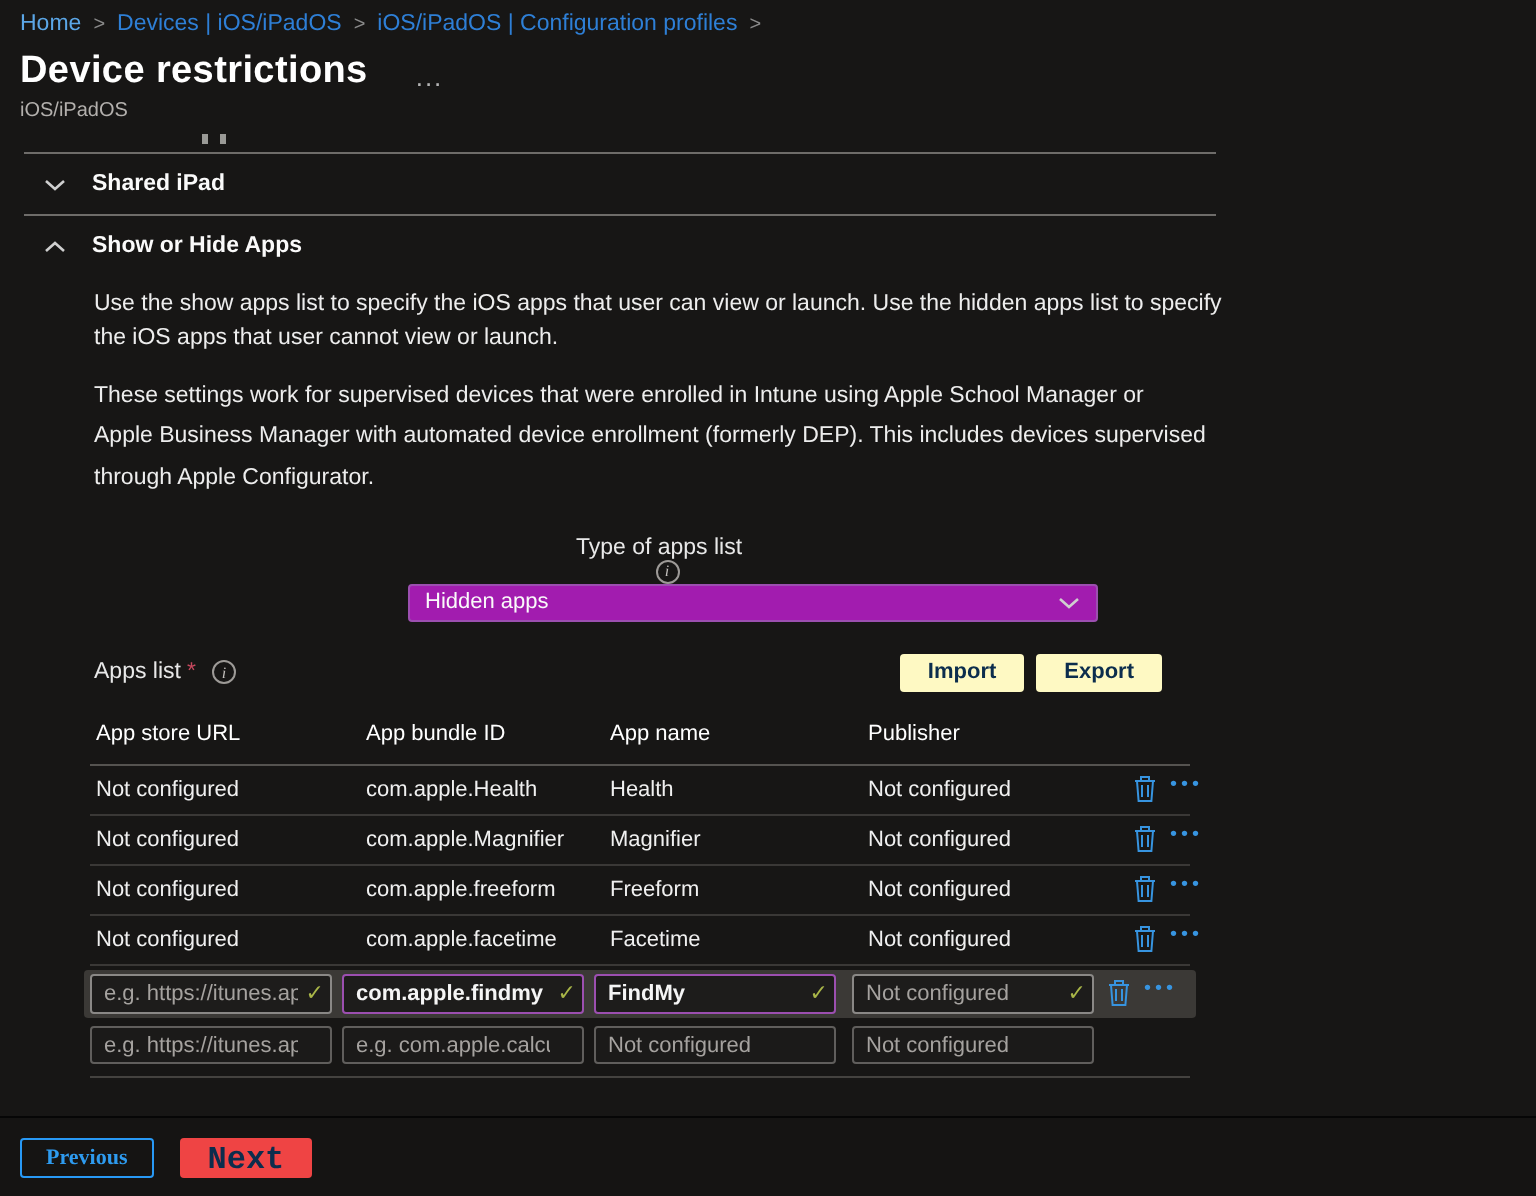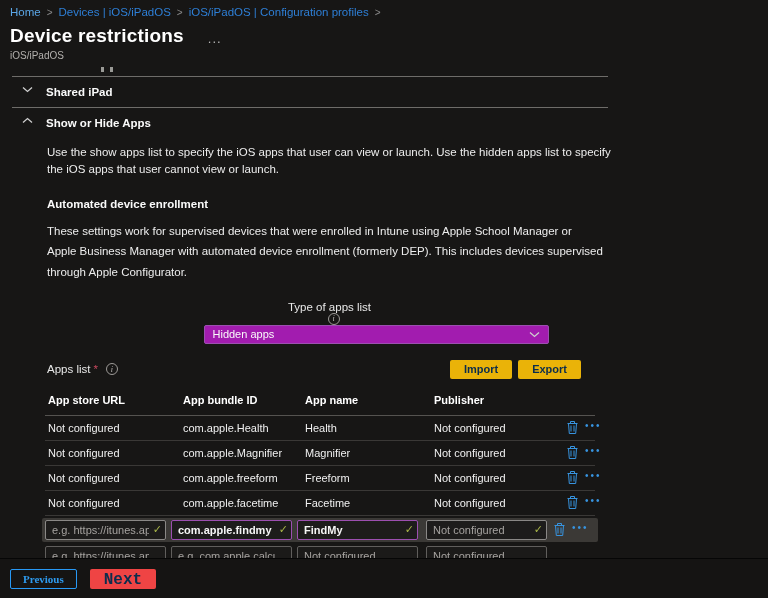--- a/index.html
+++ b/index.html
@@ -22,21 +22,21 @@
   .page-title { font-size:19px; font-weight:bold; color:#ffffff; letter-spacing:.2px; }
   .title-more { color:#b5b5b5; font-size:13px; margin-top:6px; letter-spacing:1px; cursor:pointer; }
   .subtitle { padding-left:10px; margin-top:3px; font-size:10px; color:#b3b0ad; }
   
   .frag { position:relative; height:10px; margin-top:5px; }
   .frag i { position:absolute; top:1px; width:3px; height:5px; background:#9a9a96; }
   .frag i.a { left:101px; } .frag i.b { left:110px; }
   .content { width:612px; }
   .divider { height:1px; background:#6e6c69; margin:0 4px 0 12px; }
   
-  .section-row { display:flex; gap:13px; padding:9px 0 9px 22px; cursor:pointer; }
+  .section-row { display:flex; align-items:center; gap:13px; padding:9px 0 9px 22px; cursor:pointer; }
   .section-label { font-weight:bold; font-size:11.5px; color:#fafafa; }
   .chev { display:inline-flex; }
   
   .para { margin:6px 0 0 47px; max-width:568px; line-height:1.45; color:#ededed; }
   .subheading { margin:21px 0 0 47px; font-weight:bold; color:#fafafa; }
   .para2 { margin:11px 0 0 47px; max-width:556px; line-height:1.75; color:#ededed; }
   
   .field-row { display:flex; align-items:center; margin:19px 0 0 47px;flex-direction:column; }
   .field-label { color:#e8e8e8; }
   .req { color:#c7485e; margin-left:3px; }
@@ -49,28 +49,28 @@
     margin-left:93px; width:345px; height:19px; background:#a21caf;
     border:1px solid #9c4fb0; border-radius:2px;
     display:flex; align-items:center; justify-content:space-between;
     padding:0 8px; cursor:pointer;
   }
   .dropdown-value { font-size:11px; color:#fafafa; }
   
   .apps-list-row { display:flex; align-items:center; margin:16px 0 0 47px; }
   .apps-btns { margin-left:auto; margin-right:31px; display:flex; gap:6px; }
   .btn-blue {
-    background:#eab308; color:#0c2d4d; border:none; font-weight:bold;
+    background:#fef9c3; color:#0c2d4d; border:none; font-weight:bold;
     font-size:11px; padding:3px 14px; height:19px; border-radius:2px; cursor:pointer;
     font-family:"Liberation Sans", sans-serif;
   }
   
   .apps-table { margin:13px 0 0 45px; width:550px; }
   .t-head, .t-row { display:grid; grid-template-columns:135px 122px 129px 123px 1fr; align-items:center; }
-  .t-head { font-weight:bold; font-size:11px; color:#ffffff; padding:2px 0 9px 3px; }
+  .t-head { font-weight:normal; font-size:11px; color:#ffffff; padding:2px 0 9px 3px; }
   .t-head > div { padding-right:6px; }
   .head-rule { height:1px; background:#555350; }
   .t-row { font-size:11px; color:#f0f0f0; height:25px; border-bottom:1px solid #3a3836; padding-left:3px; }
   .row-actions { display:flex; align-items:center; gap:7px; justify-content:flex-start; padding-left:10px; }
   .trash { cursor:pointer; display:inline-flex; }
   .dots { color:#3794e0; font-size:10px; letter-spacing:2px; cursor:pointer; line-height:1; padding-bottom:3px; }
   
   .edit-row {
     display:flex; align-items:center; background:#3b3936; border-radius:2px;
     margin:2px 0 0 42px; width:556px; height:24px; padding-left:3px;
@@ -152,21 +152,20 @@
     <span class="chev">
       <svg width="11" height="7">
           <polyline points="1,5.5 5.5,1.5 10,5.5" stroke="#cfcfcf" stroke-width="1.3" fill="none"></polyline>
         </svg>
     </span>
     <span class="section-label">Show or Hide Apps</span>
   </div>
 
   <div class="para">Use the show apps list to specify the iOS apps that user can view or launch. Use the hidden apps list to specify the iOS apps that user cannot view or launch.</div>
 
-  <div class="subheading">Automated device enrollment</div>
 
   <div class="para2">These settings work for supervised devices that were enrolled in Intune using Apple School Manager or Apple Business Manager with automated device enrollment (formerly DEP). This includes devices supervised through Apple Configurator.</div>
 
   <div class="field-row">
     <span class="field-label">Type of apps list</span>
     <span class="info-icon">i</span>
     <div class="dropdown">
       <span class="dropdown-value">Hidden apps</span>
       <span class="chev">
         <svg width="11" height="7">

